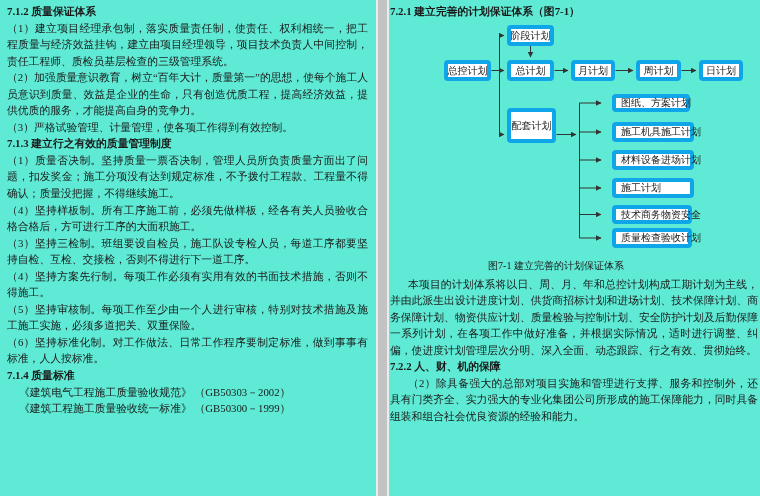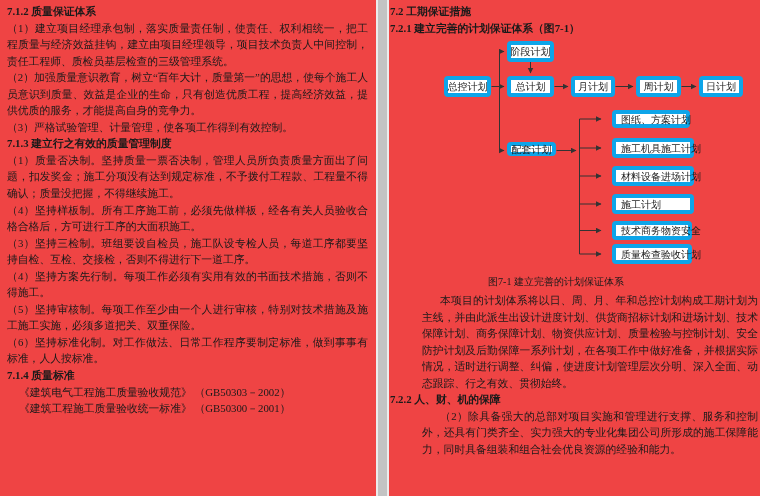--- a/index.html
+++ b/index.html
@@ -1,17 +1,17 @@
 <!DOCTYPE html>
 <html><head>
 <meta charset="utf-8">
 <style>
   html,body{margin:0;padding:0;background:#ffffff;}
   .screen{
-    position:relative;width:760px;height:496px;background:#ef4444;overflow:hidden;
+    position:relative;width:760px;height:496px;background:#5eead4;overflow:hidden;
     font-family:"Liberation Serif","DejaVu Serif",serif;color:#1a1a1a;
   }
   .page-divider{
     position:absolute;left:376px;top:0;width:13px;height:496px;
     background:#c3c3c3;border-left:2px solid #ececec;border-right:2px solid #ececec;box-sizing:border-box;
   }
   
   .page-left{
     position:absolute;left:0;top:0;width:376px;height:496px;box-sizing:border-box;
     padding:3px 8px 0 7px;
@@ -26,21 +26,21 @@
   }
   .ref-line{padding-left:12px;text-align:left;}
   
   .page-right{
     position:absolute;left:389px;top:0;width:371px;height:496px;box-sizing:border-box;
     padding:3px 2px 0 1px;
   }
   .h72{margin:0 0 0 61px;font-size:12px;line-height:17px;font-weight:bold;}
   .h721{margin:4px 0 0 56px;font-size:11.2px;line-height:16px;font-weight:bold;}
   .h722{margin:0;font-size:11.2px;line-height:16.55px;font-weight:bold;}
-  .indent-para{text-indent:18px;padding-left:32px;}
+  .indent-para{text-indent:18px;}
   
   .flowchart{position:relative;width:368px;height:232px;margin-top:2px;}
   .fc-svg{position:absolute;left:0;top:0;width:368px;height:232px;}
   .fc-box{
     position:absolute;box-sizing:border-box;background:#fff;border:4px solid #0ea5e9;
     border-radius:4px;display:flex;align-items:center;justify-content:center;
     font-size:10px;line-height:11px;color:#1a1a1a;white-space:nowrap;
   }
   .fc-box.branch{justify-content:flex-start;padding-left:5px;margin-left:8px;}
   .fig-caption{
@@ -61,27 +61,26 @@
     <p>（3）严格试验管理、计量管理，使各项工作得到有效控制。</p>
     <p class="sec-heading">7.1.3 建立行之有效的质量管理制度</p>
     <p>（1）质量否决制。坚持质量一票否决制，管理人员所负责质量方面出了问题，扣发奖金；施工分项没有达到规定标准，不予拨付工程款、工程量不得确认；质量没把握，不得继续施工。</p>
     <p>（4）坚持样板制。所有工序施工前，必须先做样板，经各有关人员验收合格合格后，方可进行工序的大面积施工。</p>
     <p>（3）坚持三检制。班组要设自检员，施工队设专检人员，每道工序都要坚持自检、互检、交接检，否则不得进行下一道工序。</p>
     <p>（4）坚持方案先行制。每项工作必须有实用有效的书面技术措施，否则不得施工。</p>
     <p>（5）坚持审核制。每项工作至少由一个人进行审核，特别对技术措施及施工施工实施，必须多道把关、双重保险。</p>
     <p>（6）坚持标准化制。对工作做法、日常工作程序要制定标准，做到事事有标准，人人按标准。</p>
     <p class="sec-heading">7.1.4 质量标准</p>
     <p class="ref-line">《建筑电气工程施工质量验收规范》 （GB50303－2002）</p>
-    <p class="ref-line">《建筑工程施工质量验收统一标准》 （GB50300－2001）</p>
+    <p class="ref-line">《建筑工程施工质量验收统一标准》 （GB50300－1999）</p>
   </div>
 
   <div class="page-divider"></div>
 
   <div class="page-right">
-    <p class="h72">7.2 工期保证措施</p>
     <p class="h721">7.2.1 建立完善的计划保证体系（图7-1）</p>
 
     <div class="flowchart">
       <svg class="fc-svg" viewBox="0 0 368 232">
         <defs>
           <marker id="arr" markerWidth="7" markerHeight="7" refX="5.5" refY="3" orient="auto" markerUnits="userSpaceOnUse">
             <path d="M0,0 L6,3 L0,6 Z" fill="#333"></path>
           </marker>
         </defs>
 
@@ -110,21 +109,21 @@
         <path d="M189.5,192.5 H211" stroke="#333" stroke-width="1" fill="none" marker-end="url(#arr)"></path>
         <path d="M189.5,216 H211" stroke="#333" stroke-width="1" fill="none" marker-end="url(#arr)"></path>
       </svg>
 
       <div class="fc-box" style="left:117px;top:3px;width:47px;height:21px">阶段计划</div>
       <div class="fc-box" style="left:54px;top:38px;width:47px;height:21px">总控计划</div>
       <div class="fc-box" style="left:117px;top:38px;width:47px;height:21px">总计划</div>
       <div class="fc-box" style="left:181px;top:38px;width:44px;height:21px">月计划</div>
       <div class="fc-box" style="left:246px;top:38px;width:45px;height:21px">周计划</div>
       <div class="fc-box" style="left:309px;top:38px;width:44px;height:21px">日计划</div>
-      <div class="fc-box" style="left:117px;top:104px;width:49px;height:14px">配套计划</div>
+      <div class="fc-box" style="left:117px;top:86px;width:49px;height:35px">配套计划</div>
 
       <div class="fc-box branch" style="left:214px;top:72px;width:78px;height:18px">图纸、方案计划</div>
       <div class="fc-box branch" style="left:214px;top:100px;width:82px;height:20px">施工机具施工计划</div>
       <div class="fc-box branch" style="left:214px;top:128px;width:82px;height:20px">材料设备进场计划</div>
       <div class="fc-box branch" style="left:214px;top:156px;width:82px;height:20px">施工计划</div>
       <div class="fc-box branch" style="left:214px;top:183px;width:80px;height:19px">技术商务物资安全</div>
       <div class="fc-box branch" style="left:214px;top:206px;width:80px;height:20px">质量检查验收计划</div>
     </div>
 
     <div class="fig-caption">图7-1 建立完善的计划保证体系</div>

